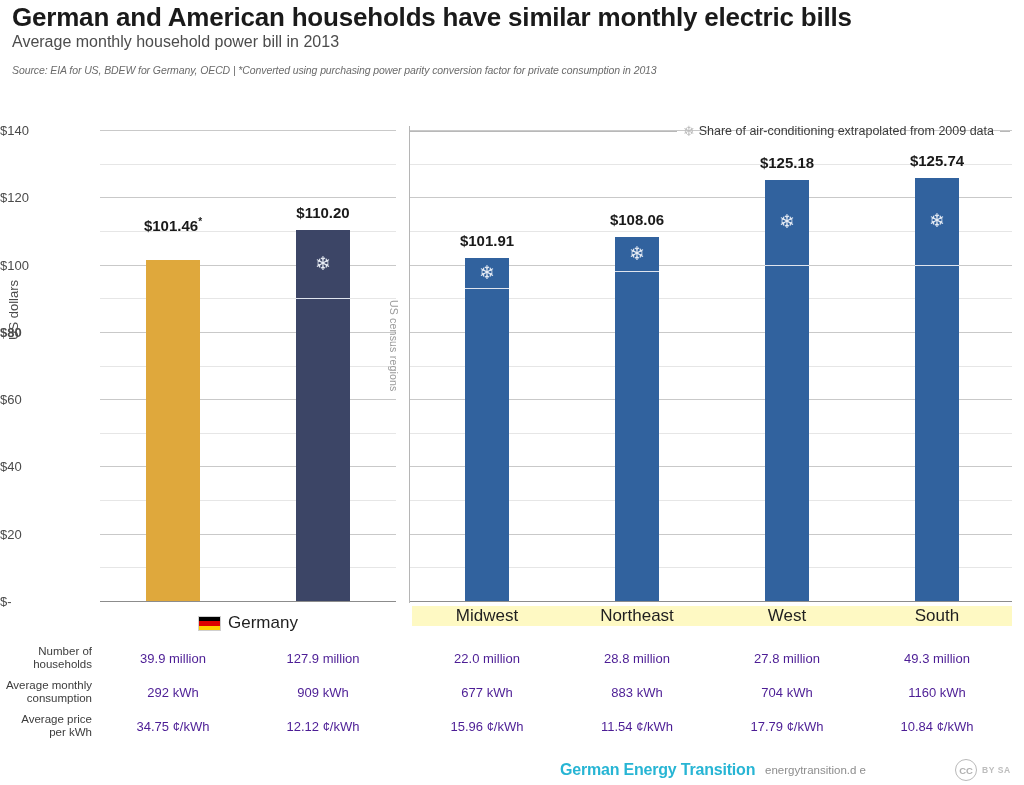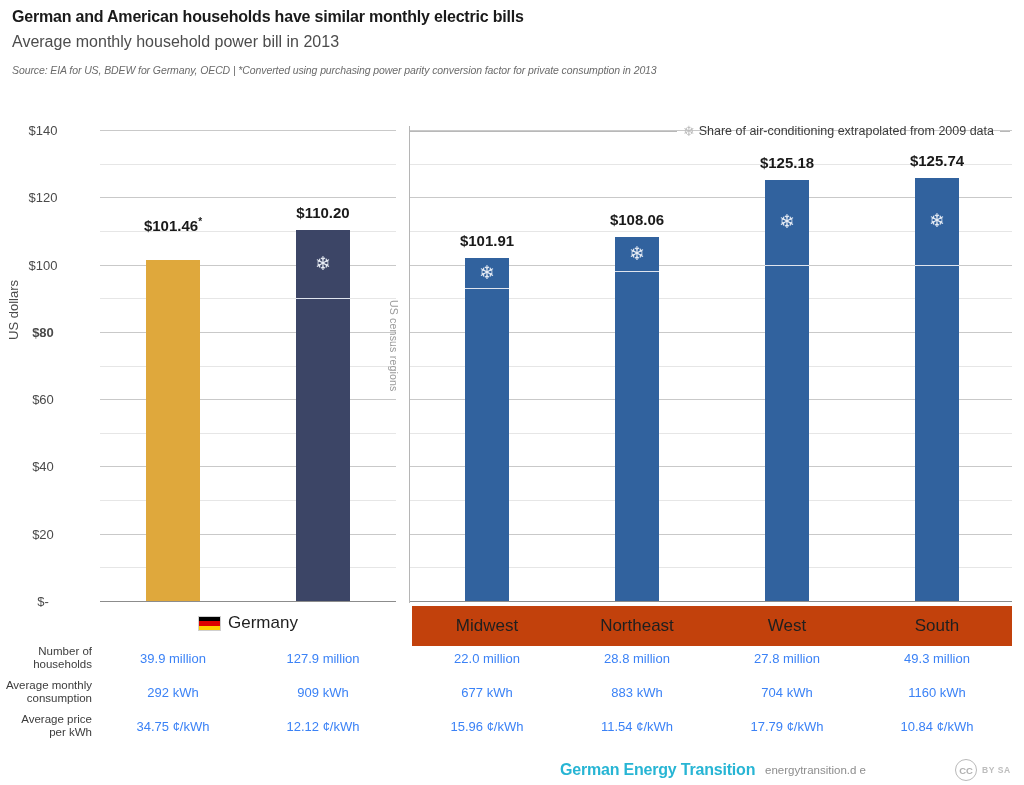--- a/index.html
+++ b/index.html
@@ -3,30 +3,30 @@
 <meta charset="utf-8">
 <style>
   html,body{margin:0;padding:0;}
   body{
     width:1024px;height:785px;background:#ffffff;
     font-family:"Liberation Sans", sans-serif;
     color:#231f20; overflow:hidden; position:relative;
   }
   
   #header{position:absolute;left:12px;top:4px;width:1000px;}
-  #title{font-size:16px;font-weight:bold;letter-spacing:-0.2px;color:#1a1a1a;line-height:26px;}
+  #title{font-size:26px;font-weight:bold;letter-spacing:-0.2px;color:#1a1a1a;line-height:26px;}
   #subtitle{font-size:16px;color:#4c4c4c;line-height:22px;margin-top:1px;}
   #source{font-size:10.5px;font-style:italic;color:#6b6b6b;margin-top:11px;letter-spacing:-0.1px;}
 
   
   #plot{position:absolute;left:0;top:0;width:1024px;height:785px;}
   .gridline{position:absolute;height:1px;background:#c9c9c9;}
   .gridline.minor{background:#e6e6e6;}
   .gridline.base{background:#8c8c8c;height:1px;}
-  .ytick{position:absolute;right:0;font-size:13px;color:#4a4a4a;text-align:center;
+  .ytick{position:absolute;right:0;font-size:13px;color:#4a4a4a;text-align:left;
          transform:translateY(-50%);white-space:nowrap;font-weight:500;}
   #ylabel{position:absolute;left:6px;top:340px;font-size:13px;color:#4a4a4a;
           transform:rotate(-90deg);transform-origin:left top;white-space:nowrap;}
   #panel-divider{position:absolute;left:409px;top:126px;width:1px;height:477px;background:#b5b5b5;}
 
   
   .bar{position:absolute;}
   .bar .split{position:absolute;left:0;right:0;height:1px;background:#dfe4ee;}
   .snow{position:absolute;left:0;right:0;text-align:center;color:#e8edf5;
         font-size:19px;line-height:19px;}
@@ -58,34 +58,34 @@
   .flag-de{background:linear-gradient(to bottom,#000 0 33.3%,#dd0000 33.3% 66.6%,#ffce00 66.6% 100%);}
   .flag-us{background:
       linear-gradient(to bottom,
         #b22234 0 7.7%, #fff 7.7% 15.4%, #b22234 15.4% 23.1%, #fff 23.1% 30.8%,
         #b22234 30.8% 38.5%, #fff 38.5% 46.2%, #b22234 46.2% 53.9%, #fff 53.9% 61.6%,
         #b22234 61.6% 69.3%, #fff 69.3% 77%, #b22234 77% 84.7%, #fff 84.7% 92.4%,
         #b22234 92.4% 100%);
       position:relative;}
   .flag-us::before{content:"";position:absolute;left:0;top:0;width:46%;height:54%;
       background:#3c3b6e;}
-  #cat-right{position:absolute;left:412px;top:606px;width:600px;height:40px;
-             background:#c2410c;display:flex;}
+  #cat-right{position:absolute;left:412px;top:606px;width:600px;height:20px;
+             background:#fef9c3;display:flex;}
   #cat-right .cell{flex:1;display:flex;align-items:center;justify-content:center;}
   #cat-right .name{font-size:17px;color:#1f1f1f;}
 
   
   #table{position:absolute;left:0;top:641px;width:1012px;}
   .trow{display:flex;align-items:center;height:34px;}
   .rowlab{width:98px;flex:0 0 98px;text-align:right;padding-right:6px;
           font-size:11.5px;color:#3c3c3c;line-height:13px;box-sizing:border-box;}
   .lgroup{width:300px;flex:0 0 300px;display:flex;}
   .gap{width:14px;flex:0 0 14px;}
   .rgroup{width:600px;flex:0 0 600px;display:flex;}
-  .tcell{flex:1;text-align:center;font-size:13px;color:#3b82f6;}
+  .tcell{flex:1;text-align:center;font-size:13px;color:#4c1d95;}
 
   
   #footer{position:absolute;left:0;top:757px;width:1012px;height:26px;
           display:flex;align-items:center;}
   #brand{position:absolute;left:560px;font-size:16px;font-weight:bold;
          color:#27b5d4;letter-spacing:-0.2px;}
   #url{position:absolute;left:765px;font-size:11.5px;color:#8d8d8d;}
   #cc{position:absolute;left:955px;display:flex;align-items:center;gap:5px;}
   #cc .circ{width:20px;height:20px;border:1.5px solid #b9b9b9;border-radius:50%;
             display:flex;align-items:center;justify-content:center;

